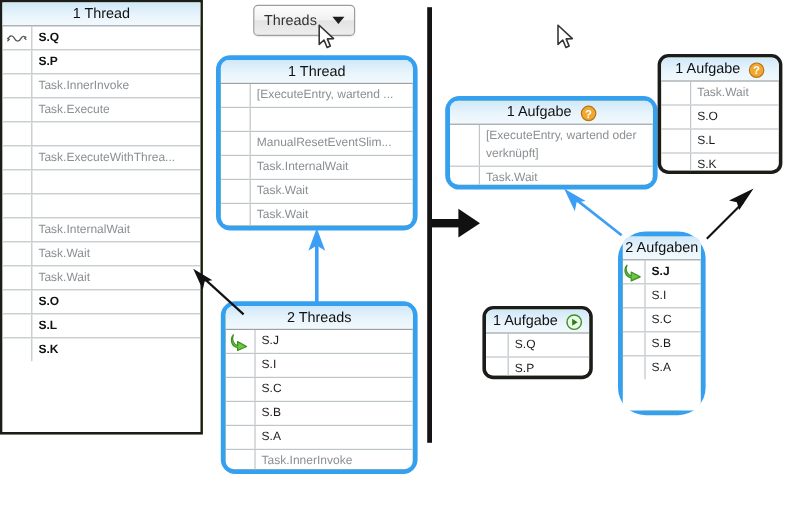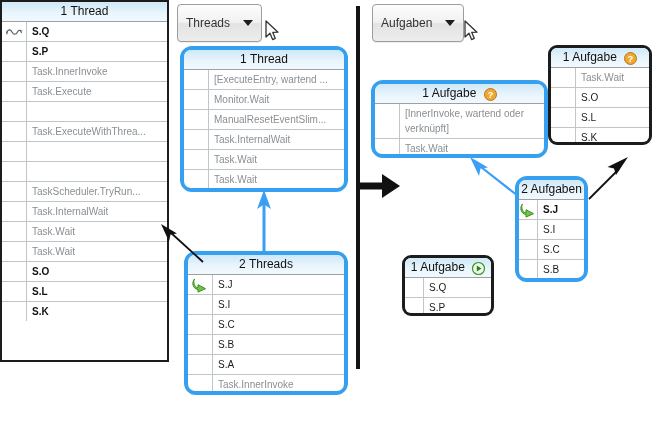--- a/index.html
+++ b/index.html
@@ -89,29 +89,30 @@
   .bold{font-weight:bold;color:#111;}
   .norm{color:#1a1a1a;}
 
   
   .ico{position:absolute;left:50%;top:50%;transform:translate(-50%,-50%);line-height:0;}
 
   
   .ddbtn{
     position:absolute;
     box-sizing:border-box;
-    height:38px;
+    height:26px;
     border:1px solid #999ea1;
     border-radius:4px;
     background:linear-gradient(to bottom,#fdfdfd 0%,#f1f1f1 48%,#e3e3e3 52%,#ededed 100%);
     display:flex;align-items:center;
     padding:0 8px;
     font-size:12px;
     color:#333;
     box-shadow:0 1px 0 rgba(0,0,0,.07);
+    margin-left:34px;
   }
   .ddbtn .t{flex:1 1 auto;}
   .ddbtn .cv{
     flex:0 0 auto;
     width:0;height:0;
     border-left:5px solid transparent;
     border-right:5px solid transparent;
     border-top:6px solid #1e1e1e;
     margin-left:10px;
   }
@@ -167,24 +168,20 @@
             <div class="lbl dim">Task.ExecuteWithThrea...</div>
           </div>
           <div class="row">
             <div class="gut"></div>
           </div>
           <div class="row">
             <div class="gut"></div>
           </div>
           <div class="row">
             <div class="gut"></div>
-            <div class="lbl dim">TaskScheduler.TryRun...</div>
-          </div>
-          <div class="row">
-            <div class="gut"></div>
             <div class="lbl dim">Task.InternalWait</div>
           </div>
           <div class="row">
             <div class="gut"></div>
             <div class="lbl dim">Task.Wait</div>
           </div>
           <div class="row">
             <div class="gut"></div>
             <div class="lbl dim">Task.Wait</div>
           </div>
@@ -220,21 +217,20 @@
       <div class="hdr">
         <span class="htxt">1 Thread</span>
       </div>
       <div class="rows" id="tb-rows">
           <div class="row">
             <div class="gut"></div>
             <div class="lbl dim">[ExecuteEntry, wartend ...</div>
           </div>
           <div class="row">
             <div class="gut"></div>
-            <div class="lbl dim">Monitor.Wait</div>
           </div>
           <div class="row">
             <div class="gut"></div>
             <div class="lbl dim">ManualResetEventSlim...</div>
           </div>
           <div class="row">
             <div class="gut"></div>
             <div class="lbl dim">Task.InternalWait</div>
           </div>
           <div class="row">
@@ -309,24 +305,20 @@
 
   <div class="vsep" style="left:356px;top:6px;width:4px;height:363px;"></div>
 
   <div class="cursor" style="left:360px;top:172px;">
     <svg width="42" height="28" viewBox="0 0 42 28">
       <line x1="0" y1="14" x2="24" y2="14" stroke="#111111" stroke-width="7"></line>
       <path d="M22,2 L40,14 L22,26 Z" fill="#111111"></path>
     </svg>
   </div>
 
-  <div class="ddbtn" style="left:372px;top:4px;width:92px;">
-    <span class="t">Aufgaben</span>
-    <span class="cv"></span>
-  </div>
 
   <div class="cursor" style="left:464px;top:20px;">
     <svg width="16" height="22" viewBox="0 0 16 22">
       <path d="M1,1 L1,17 L5,13.3 L7.6,19.6 L10.3,18.4 L7.8,12.4 L13,12.2 Z" fill="#ffffff" stroke="#333333" stroke-width="1.3" stroke-linejoin="round"></path>
     </svg>
   </div>
 
   <div class="stack frame-blue" style="left:371px;top:80px;width:177px;height:78px;">
     <div class="inner">
       <div class="hdr">
@@ -334,21 +326,21 @@
         <span class="hicon">
           <svg width="13" height="13" viewBox="0 0 13 13">
             <circle cx="6.5" cy="6.5" r="6" fill="#f0a830" stroke="#b5761b" stroke-width="1"></circle>
             <text x="6.5" y="10" text-anchor="middle" font-family="'Liberation Sans',sans-serif" font-size="9.5" font-weight="bold" fill="#ffffff">?</text>
           </svg>
         </span>
       </div>
       <div class="rows" id="tbb-rows">
           <div class="row">
             <div class="gut"></div>
-            <div class="lbl dim wrap">[InnerInvoke, wartend oder verknüpft]</div>
+            <div class="lbl dim wrap">[ExecuteEntry, wartend oder verknüpft]</div>
           </div>
           <div class="row">
             <div class="gut"></div>
             <div class="lbl dim">Task.Wait</div>
           </div>
         </div>
     </div>
   </div>
 
   <div class="stack frame-black-round" style="left:548px;top:45px;width:104px;height:100px;">
@@ -376,21 +368,21 @@
             <div class="lbl norm">S.L</div>
           </div>
           <div class="row">
             <div class="gut"></div>
             <div class="lbl norm">S.K</div>
           </div>
         </div>
     </div>
   </div>
 
-  <div class="stack frame-blue" style="left:515px;top:176px;width:73px;height:106px;">
+  <div class="stack frame-blue" style="left:515px;top:193px;width:73px;height:153px;border-radius:23px;">
     <div class="inner">
       <div class="hdr">
         <span class="htxt">2 Aufgaben</span>
       </div>
       <div class="rows" id="tkb-rows">
           <div class="row">
             <div class="gut narrow">
               <span class="ico">
                 <svg width="16" height="15" viewBox="0 0 16 15">
                   <path d="M2.5,1.5 C1,5 2,9 6,10.5 L6,7.2 L13.5,11.2 L6,14.6 L6,12.1 C0.5,11 -0.5,5 2.5,1.5 Z" fill="#6cc644" stroke="#3f8f20" stroke-width="1" stroke-linejoin="round"></path>

